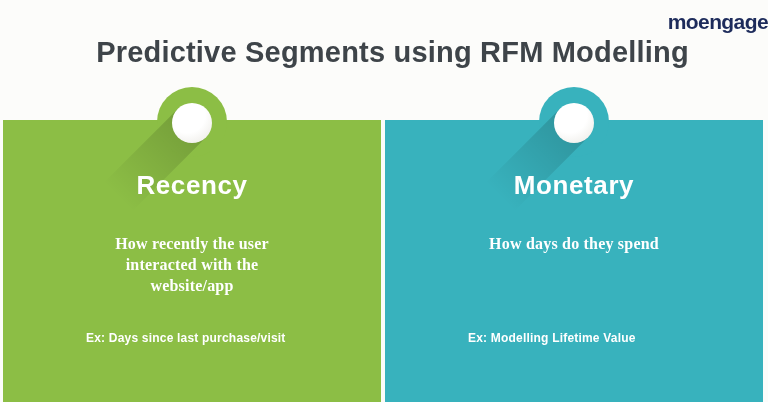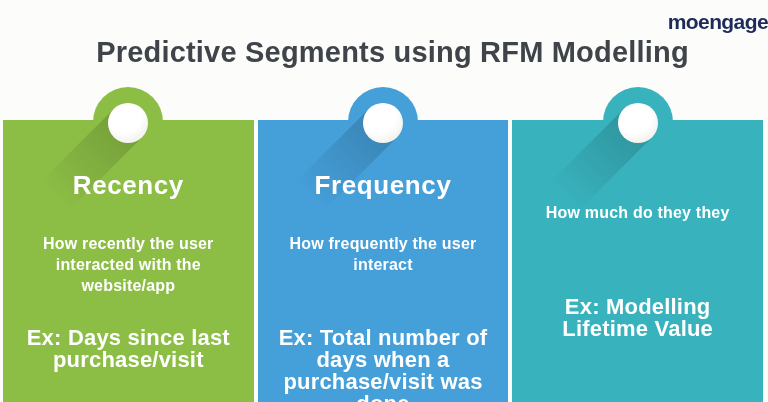--- a/index.html
+++ b/index.html
@@ -94,28 +94,29 @@
     margin: 32px auto 0;
     max-width: 198px;
     min-height: 94px;
     text-align: center;
     color: #ffffff;
     font-size: 16px;
     font-weight: bold;
     line-height: 21px;
     letter-spacing: 0.2px;
     z-index: 2;
+    font-family: Liberation Serif, serif;
   }
   .card-ex {
     position: relative;
     margin: 0 auto;
     max-width: 212px;
-    text-align: center;
+    text-align: left;
     color: #ffffff;
-    font-size: 22px;
+    font-size: 12px;
     font-weight: bold;
     line-height: 22px;
     letter-spacing: 0.2px;
     z-index: 2;
   }
 </style>
 </head>
 <body>
 
 <div class="brand">moengage</div>
@@ -130,38 +131,27 @@
     </div>
     <div class="pin-bump">
       <div class="pin-shadow-piece"></div>
     </div>
     <div class="pin-ball"></div>
     <div class="card-title">Recency</div>
     <div class="card-desc">How recently the user interacted with the website/app</div>
     <div class="card-ex">Ex: Days since last purchase/visit</div>
   </div>
 
-  <div class="card" style="--c: #459fd9;">
-    <div class="card-clip">
-      <div class="pin-shadow"></div>
-    </div>
-    <div class="pin-bump">
-      <div class="pin-shadow-piece"></div>
-    </div>
-    <div class="pin-ball"></div>
-    <div class="card-title">Frequency</div>
-    <div class="card-desc">How frequently the user interact</div>
-    <div class="card-ex">Ex: Total number of days when a purchase/visit was done</div>
-  </div>
 
   <div class="card" style="--c: #38b2bd;">
     <div class="card-clip">
       <div class="pin-shadow"></div>
     </div>
     <div class="pin-bump">
       <div class="pin-shadow-piece"></div>
     </div>
     <div class="pin-ball"></div>
-    <div class="card-desc">How much do they they</div>
+    <div class="card-title">Monetary</div>
+    <div class="card-desc">How days do they spend</div>
     <div class="card-ex">Ex: Modelling Lifetime Value</div>
   </div>
 
 </div>
 
 </body></html>

